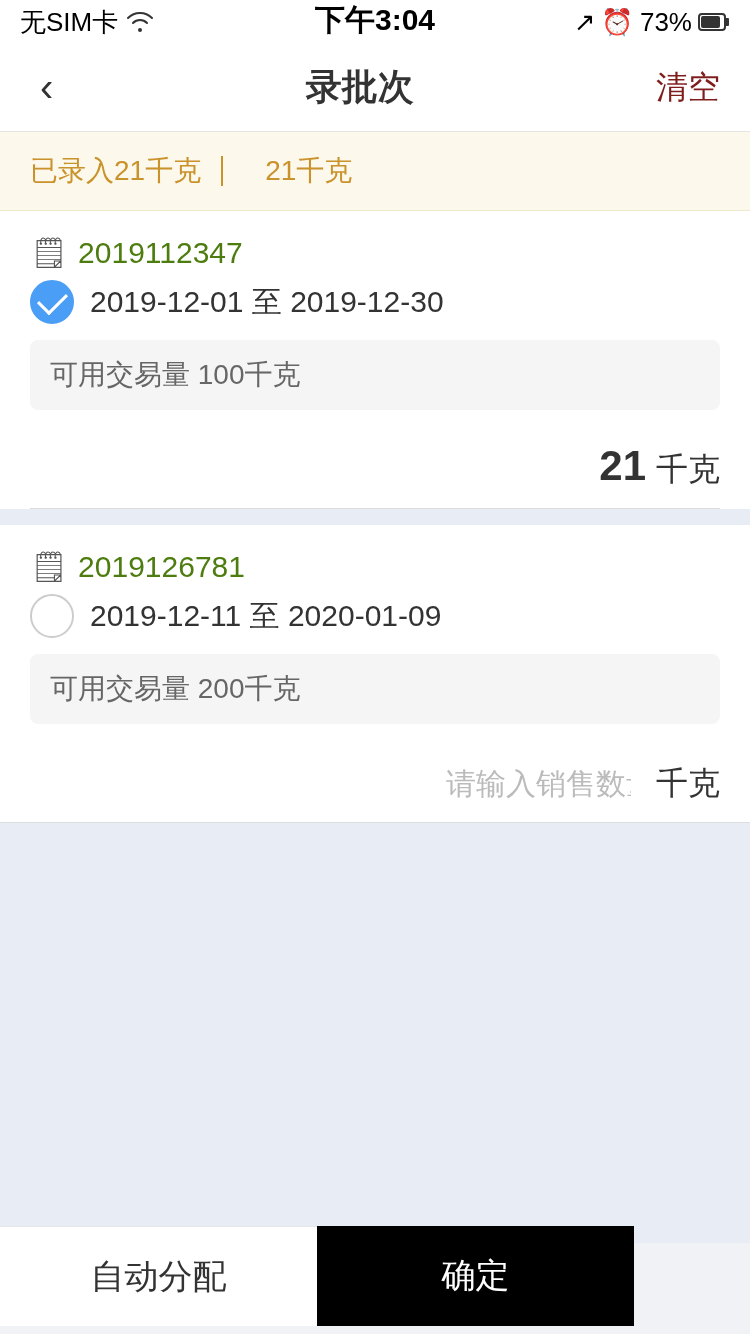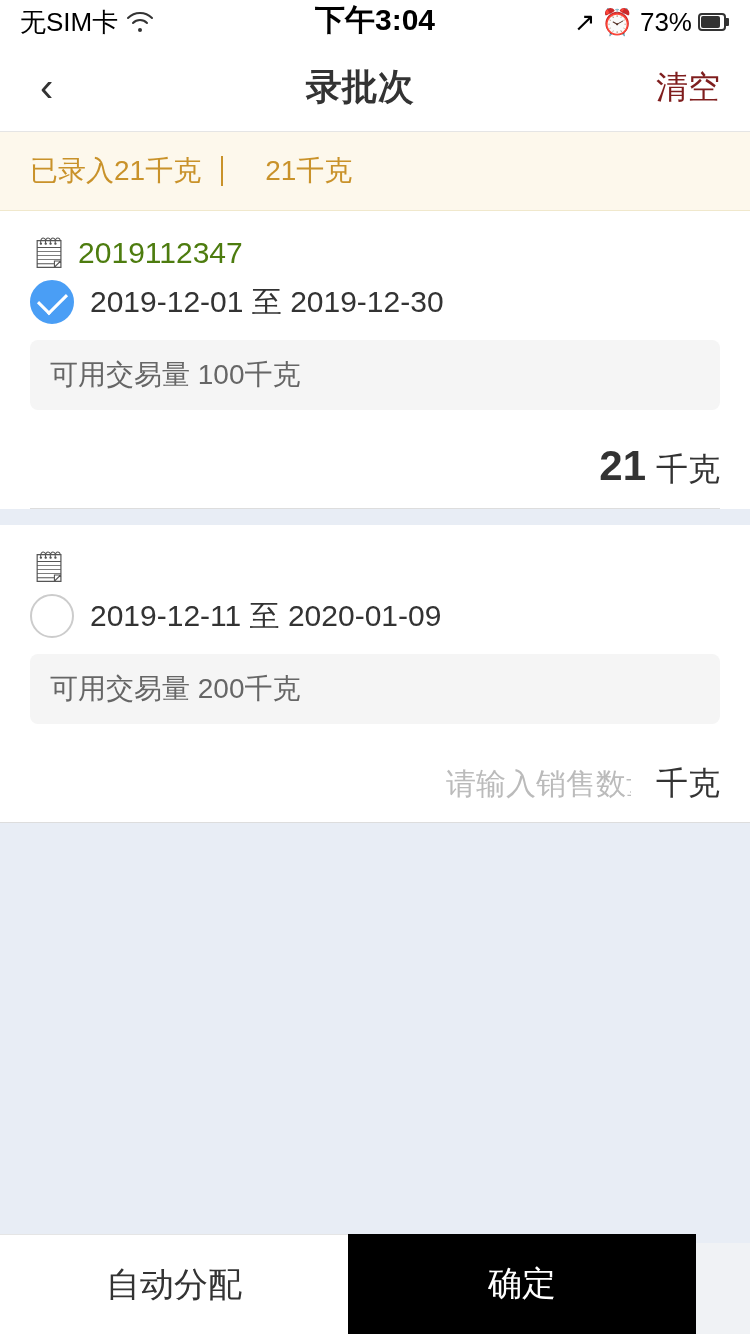--- a/index.html
+++ b/index.html
@@ -222,22 +222,22 @@
     
     .gray-area {
       background: #e8edf5;
       flex: 1;
       min-height: 420px;
     }
 
     
     .bottom-bar {
       position: fixed;
-      bottom: 0;
-      width: 696px;
+      bottom: 8px;
+      width: 634px;
       height: 100px;
       display: flex;
     }
     .btn-auto {
       flex: 1;
       background: #fff;
       border: none;
       font-size: 34px;
       color: #333;
       cursor: pointer;
@@ -312,20 +312,21 @@
       <span class="amount-unit">千克</span>
     </div>
     <div class="divider-line"></div>
   </div>
 
   <div class="batch-separator"></div>
 
   <div class="batch-card">
     <div class="batch-header">
       <span class="batch-icon">🗒</span>
+      <span class="batch-id">2019126781</span>
     </div>
     <div class="batch-date-row">
       <div class="radio-circle"></div>
       <span class="batch-date">2019-12-11 至 2020-01-09</span>
     </div>
     <div class="batch-avail">可用交易量 200千克</div>
     <div class="input-row">
       <input class="input-field" type="number" placeholder="请输入销售数量" style="">
       <span class="input-unit">千克</span>
     </div>

